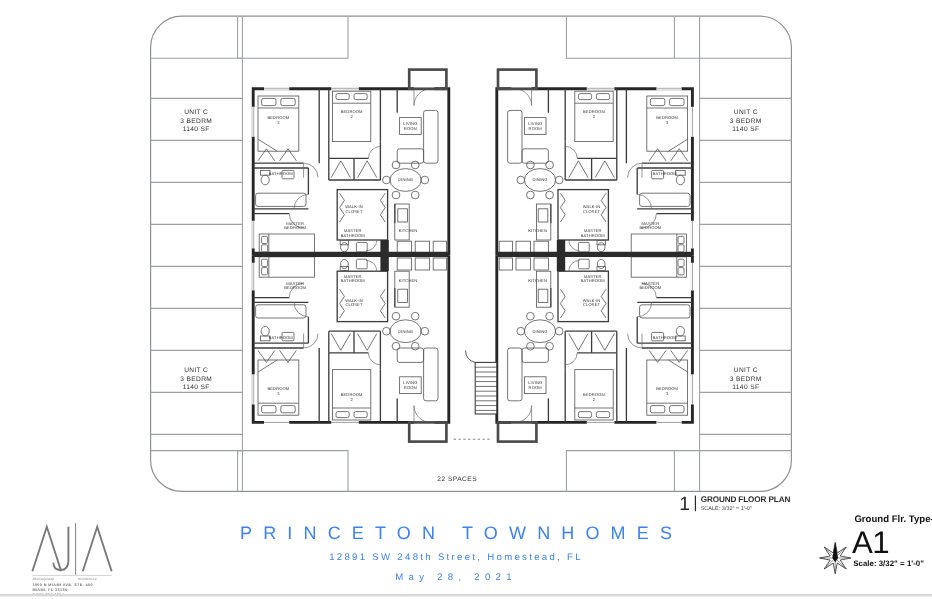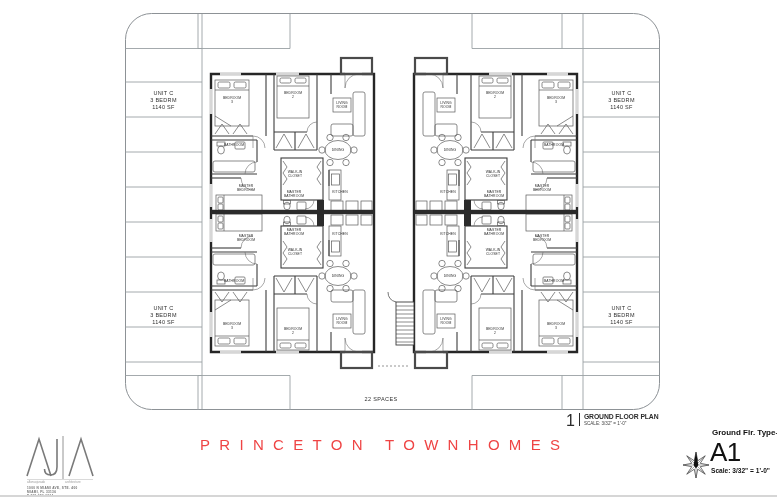--- a/index.html
+++ b/index.html
@@ -5,21 +5,21 @@
   html,body{margin:0;padding:0;width:777px;height:499px;background:#fff;overflow:hidden;
     font-family:"Liberation Sans",sans-serif;}
   .sheet{position:relative;width:777px;height:499px;background:#fff;}
   svg text{font-family:"Liberation Sans",sans-serif;}
   .unit-label{font-size:5.5px;fill:#2f2f2f;letter-spacing:.3px;}
   .room-label{font-size:3.4px;fill:#2f2f2f;letter-spacing:.1px;}
   .park-label{font-size:5.5px;fill:#2f2f2f;letter-spacing:.4px;}
   
   .footer{position:absolute;left:0;top:410px;width:777px;height:89px;}
   .logo-block{position:absolute;left:24px;top:24px;width:110px;height:64px;}
-  .center-title{position:absolute;left:140px;top:26px;width:480px;text-align:center;color:#ef4444;}
+  .center-title{position:absolute;left:140px;top:26px;width:480px;text-align:center;color:#3b82f6;}
   .center-title .proj{font-size:15px;letter-spacing:.62em;white-space:nowrap;margin-left:.62em;}
   .center-title .addr{font-size:8px;letter-spacing:.24em;margin-top:7px;white-space:nowrap;}
   .center-title .date{font-size:8px;letter-spacing:.55em;margin-top:7px;white-space:nowrap;}
   .callout{position:absolute;left:566px;top:3px;display:flex;align-items:flex-start;color:#2b2b2b;}
   .callout .num{font-size:16px;line-height:16px;padding-right:4px;}
   .callout .txt{border-left:1px solid #2b2b2b;padding-left:4px;}
   .callout .t1{font-size:6.8px;font-weight:700;letter-spacing:-.1px;line-height:8px;}
   .callout .t2{font-size:4.6px;line-height:5px;color:#444;}
   .sheet-block{position:absolute;left:680px;top:18px;width:97px;color:#111;}
   .sheet-block .name{font-size:8px;font-weight:700;margin-left:32px;white-space:nowrap;}
@@ -272,20 +272,22 @@
         <g font-size="3.1" font-weight="700" fill="#6e6e6e" letter-spacing="0.35">
           <text x="3" y="54.6">1000 N MIAMI AVE, STE. 400</text>
           <text x="3" y="58.8">MIAMI, FL 33136</text>
           <text x="3" y="63">T 305.350.6214</text>
         </g>
       </svg>
     </div>
 
     <div class="center-title">
       <div class="proj">PRINCETON TOWNHOMES</div>
+      <div class="addr">12891 SW 248th Street, Homestead, FL</div>
+      <div class="date">May 28, 2021</div>
     </div>
 
     <div class="callout">
       <div class="num">1</div>
       <div class="txt">
         <div class="t1">GROUND FLOOR PLAN</div>
         <div class="t2">SCALE: 3/32" = 1'-0"</div>
       </div>
     </div>
 

